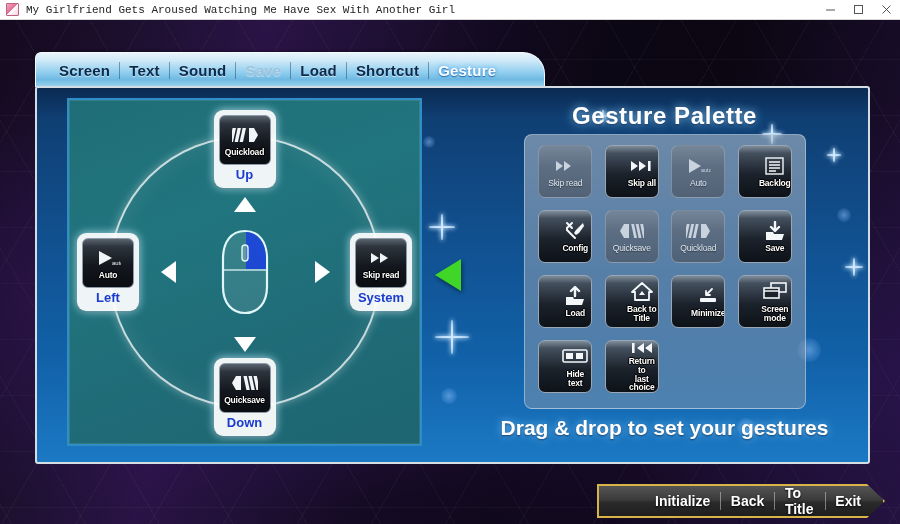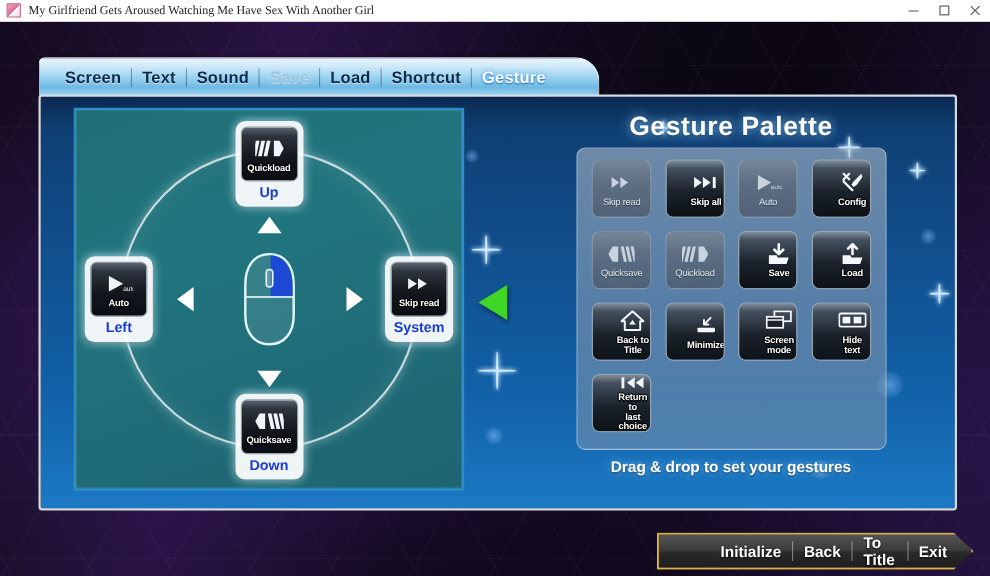--- a/index.html
+++ b/index.html
@@ -19,21 +19,21 @@
     border-bottom: 1px solid #d8d8d8;
     z-index: 40;
   }
   .tb-icon {
     width: 13px; height: 13px; margin-left: 6px; margin-right: 7px;
     background: linear-gradient(135deg,#f0a8c0 0%,#e06a95 50%,#fff 50%,#f8d0e0 100%);
     border: 1px solid #c06080; border-radius: 1px; flex: 0 0 auto;
   }
   .tb-title {
     font-size: 11px; color: #222; white-space: nowrap; overflow: hidden;
-    font-family: Liberation Serif, serif;
+    font-family: Liberation Mono, monospace;
   }
   .tb-spacer { flex: 1 1 auto; }
   .tb-btns { display: flex; height: 20px; }
   .tb-btn {
     width: 28px; height: 20px; display: flex; align-items: center; justify-content: center;
     font-size: 11px; color: #555; font-family: "Liberation Sans", sans-serif;
   }
   .tb-btn svg { display: block; }
 
   
@@ -204,21 +204,21 @@
     letter-spacing: -0.2px; font-family: "Liberation Sans", sans-serif; max-width: 52px;
   }
   .pal-btn.on .pname {
     color: #ffffff; font-weight: bold;
     text-shadow: -1px 0 0 #000, 1px 0 0 #000, 0 -1px 0 #000, 0 1px 0 #000, 0 0 2px #000;
   }
   .pal-btn.off .pname { color: #dde5ee; font-weight: normal; text-shadow: 0 1px 1px rgba(0,0,0,0.45); }
 
   .pal-hint {
     position: absolute; left: 0; top: 322px; width: 395px; text-align: center;
-    font-size: 14px; font-weight: bold; color: #ffffff;
+    font-size: 21px; font-weight: bold; color: #ffffff;
     text-shadow: 0 0 8px rgba(120,200,255,0.9), 0 1px 2px rgba(0,20,50,0.85);
     font-family: "Liberation Sans", sans-serif;
   }
 
   
   .cmdbar {
     position: absolute; left: 597px; top: 484px; width: 288px; height: 34px; z-index: 20;
   }
   .cmdbar .shape {
     position: absolute; inset: 0;
@@ -431,20 +431,32 @@
           <div class="pal-btn off">
             <div class="glyph">
               <svg width="26" height="16" viewBox="0 0 26 16">
                   <path d="M4 1 L16 8 L4 15 Z" fill="currentColor"></path>
                   <text x="16" y="14" font-size="5.5" fill="currentColor" font-family="Liberation Sans, sans-serif">auto</text>
                 </svg>
             </div>
             <div class="pname">Auto</div>
           </div>
 
+          <div class="pal-btn on">
+            <div class="glyph">
+              <svg width="20" height="18" viewBox="0 0 20 18">
+                <rect x="1" y="1" width="17" height="16" fill="none" stroke="currentColor" stroke-width="1.4"></rect>
+                <line x1="4" y1="5" x2="15" y2="5" stroke="currentColor" stroke-width="1.4"></line>
+                <line x1="4" y1="8" x2="15" y2="8" stroke="currentColor" stroke-width="1.4"></line>
+                <line x1="4" y1="11" x2="15" y2="11" stroke="currentColor" stroke-width="1.4"></line>
+                <line x1="4" y1="14" x2="11" y2="14" stroke="currentColor" stroke-width="1.4"></line>
+              </svg>
+            </div>
+            <div class="pname">Backlog</div>
+          </div>
 
           <div class="pal-btn on">
             <div class="glyph">
               <svg width="22" height="20" viewBox="0 0 22 20">
                 <path d="M3 2 L8 7 M8 2 L3 7 L3 9 L9 15 L11 17" stroke="currentColor" stroke-width="2" fill="none" stroke-linecap="round"></path>
                 <path d="M19 2 L12 9 L10 12 L12 14 L15 12 L20 5 Z" fill="currentColor"></path>
               </svg>
             </div>
             <div class="pname">Config</div>
           </div>

